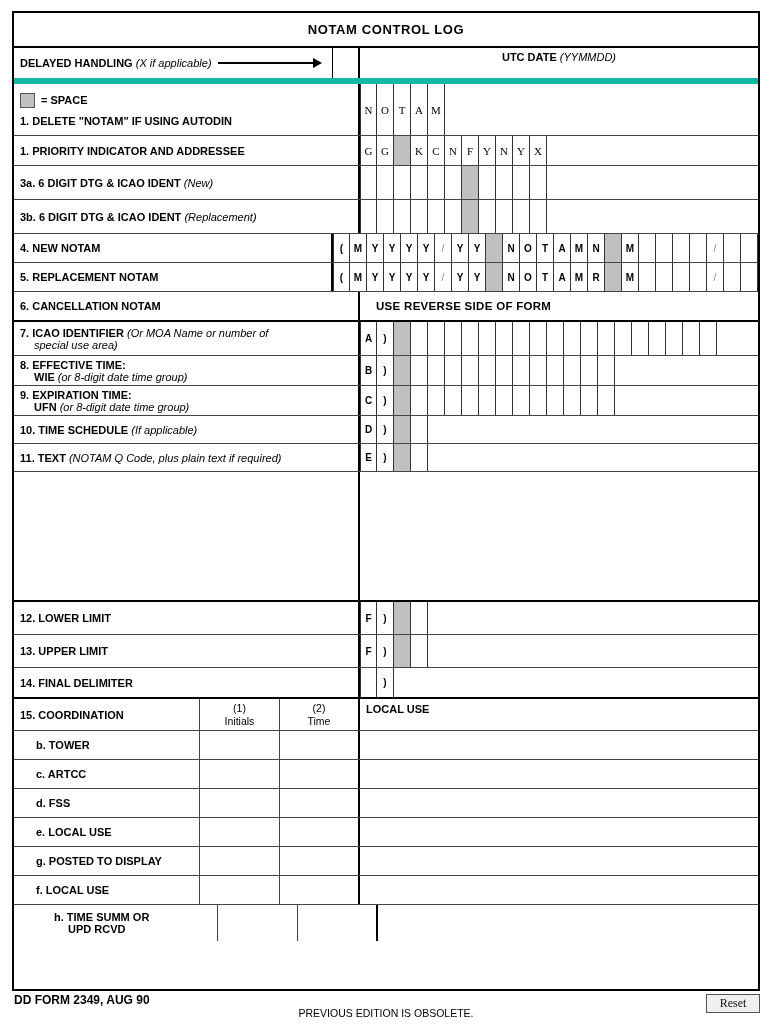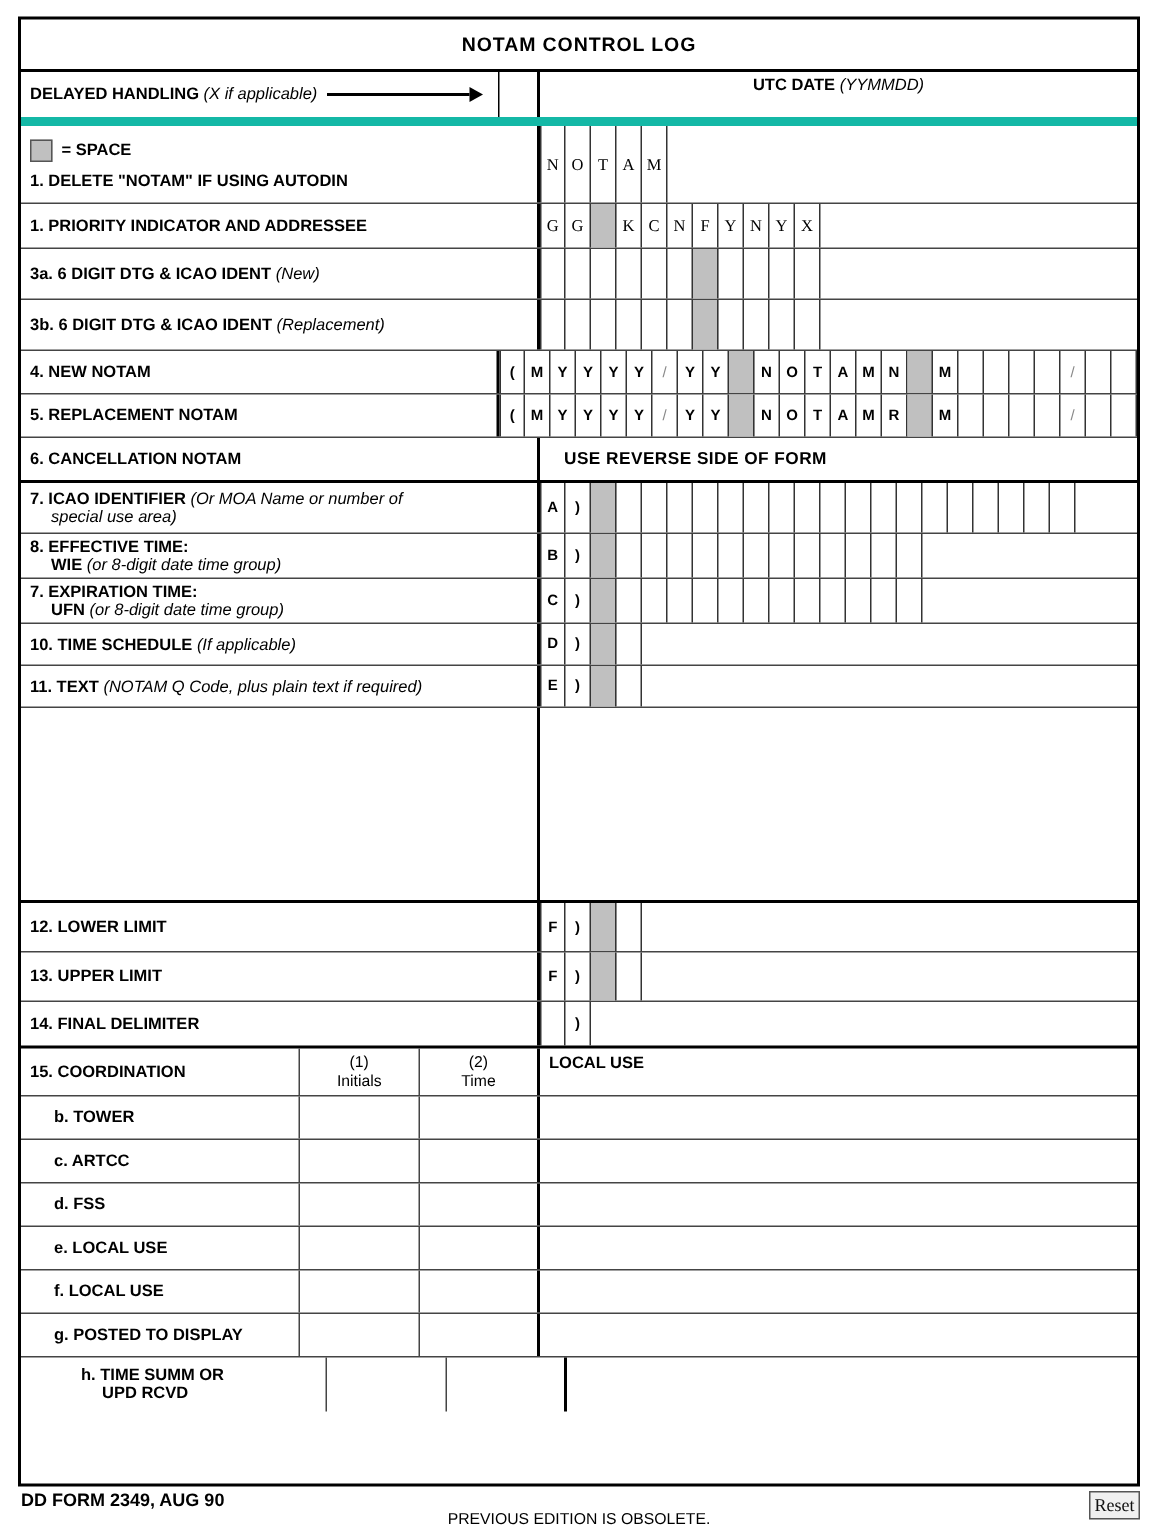--- a/index.html
+++ b/index.html
@@ -123,21 +123,21 @@
   .c-blank{width:80px;box-sizing:border-box;border-right:1px solid #444;}
   .c-blank.last{border-right:2px solid #000;}
   .c-rest{flex:1;}
   .c-tall{height:36px;margin-left:18px;}
 
   
   .footer{position:absolute;left:12px;top:993px;width:748px;height:28px;}
   .ff-left{position:absolute;left:2px;top:0;font-size:12px;font-weight:bold;}
   .ff-mid{position:absolute;left:0;right:0;top:14px;text-align:center;font-size:10.5px;}
   .reset{
-    position:absolute;right:0;top:1px;width:34px;height:19px;
+    position:absolute;right:0;top:1px;width:54px;height:19px;
     border:1px solid #555;background:#f0f0f0;box-sizing:border-box;
     font-family:"Liberation Serif", serif;font-size:12px;
     display:flex;align-items:center;justify-content:center;
     color:#111;
   }
 </style>
 </head>
 <body>
 
 <div class="page">
@@ -367,21 +367,21 @@
           <div class="cell"></div>
           <div class="cell"></div>
           <div class="cell"></div>
           <div class="cell"></div>
           <div class="tail" style="flex: 1 1 0%;"></div>
         </div>
     </div>
 
     <div class="row g-row r-abc2">
       <div class="lbl g-lbl">
-        <span>7. EXPIRATION TIME:</span>
+        <span>9. EXPIRATION TIME:</span>
         <span class="sub"><span>UFN</span> <span class="it">(or 8-digit date time group)</span></span>
       </div>
       <div class="cells">
           <div class="cell first">C</div>
           <div class="cell">)</div>
           <div class="cell gray"></div>
           <div class="cell"></div>
           <div class="cell"></div>
           <div class="cell"></div>
           <div class="cell"></div>
@@ -508,29 +508,29 @@
         <div class="row c-row">
           <div class="c-name">
             <span>e. LOCAL USE</span>
           </div>
           <div class="c-blank"></div>
           <div class="c-blank last"></div>
           <div class="c-rest"></div>
         </div>
         <div class="row c-row">
           <div class="c-name">
+            <span>g. POSTED TO DISPLAY</span>
+          </div>
+          <div class="c-blank"></div>
+          <div class="c-blank last"></div>
+          <div class="c-rest"></div>
+        </div>
+        <div class="row c-row">
+          <div class="c-name">
             <span>f. LOCAL USE</span>
-          </div>
-          <div class="c-blank"></div>
-          <div class="c-blank last"></div>
-          <div class="c-rest"></div>
-        </div>
-        <div class="row c-row">
-          <div class="c-name">
-            <span>g. POSTED TO DISPLAY</span>
           </div>
           <div class="c-blank"></div>
           <div class="c-blank last"></div>
           <div class="c-rest"></div>
         </div>
         <div class="row c-row c-tall">
           <div class="c-name">
             <span>h. TIME SUMM OR</span>
             <span class="l2">UPD RCVD</span>
           </div>

